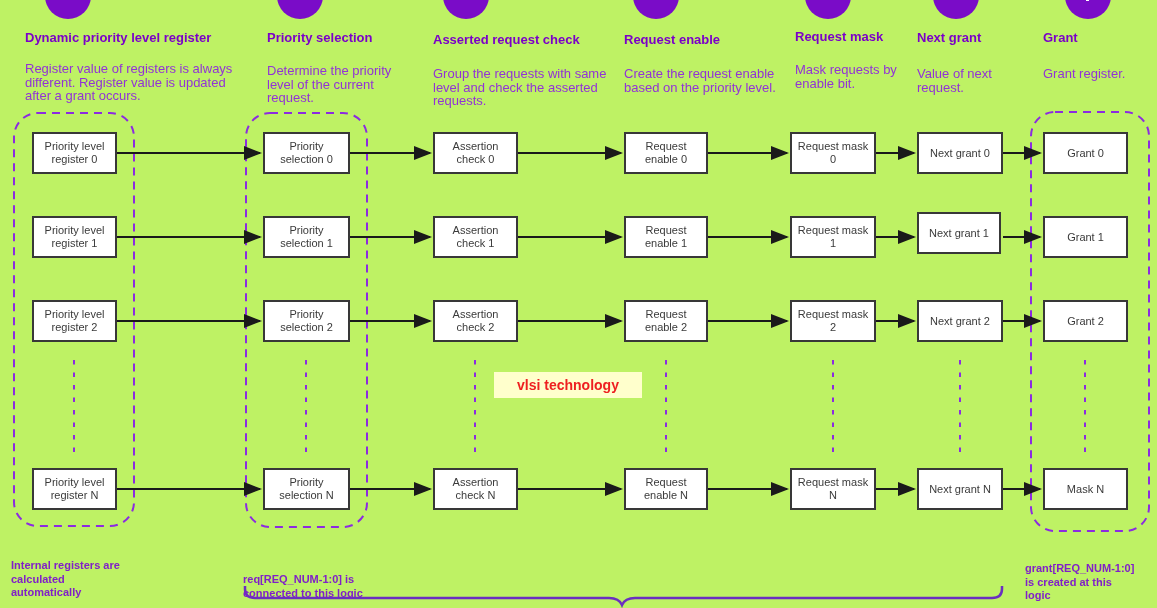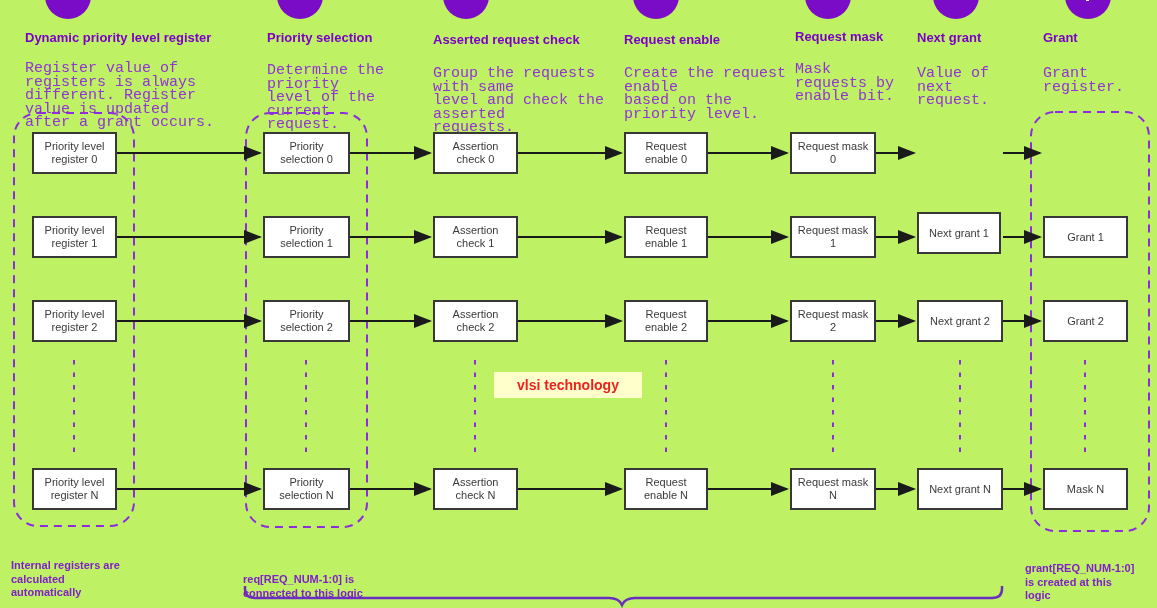--- a/index.html
+++ b/index.html
@@ -3,21 +3,21 @@
 <meta charset="utf-8">
 <style>
   html,body{margin:0;padding:0;background:#ffffff;}
   #canvas{
     position:relative;width:1157px;height:608px;overflow:hidden;background:#bef264;
     font-family:"Liberation Sans","DejaVu Sans",sans-serif;
   }
   .circle{position:absolute;top:-27px;width:46px;height:46px;border-radius:50%;background:#7a0cc8;}
   .circle .notch{position:absolute;left:21px;top:24px;width:3px;height:4px;background:#ffffff;}
   .col-title{position:absolute;font-size:13px;font-weight:bold;color:#7b00c8;white-space:nowrap;}
-  .col-desc{position:absolute;font-size:15px;line-height:13.5px;color:#9133d6;white-space:pre-line;font-family:Liberation Mono, monospace;}
+  .col-desc{position:absolute;font-size:13px;line-height:13.5px;color:#9133d6;white-space:pre-line;}
   .box{
     position:absolute;height:42px;box-sizing:border-box;border:2px solid #383838;background:#ffffff;
     display:flex;align-items:center;justify-content:center;text-align:center;
     font-size:11px;line-height:13px;color:#3a3a3a;white-space:pre-line;
   }
   .watermark{
     position:absolute;left:494px;top:372px;width:148px;height:26px;background:#ffffcc;
     color:#ee2020;font-size:14px;font-weight:bold;display:flex;align-items:center;justify-content:center;
   }
   .anno{position:absolute;font-size:11px;font-weight:bold;color:#8020c8;line-height:13.5px;white-space:pre-line;margin-top:18px;}
@@ -152,24 +152,26 @@
 
   <div class="box" style="left:790px;top:132px;width:86px">Request mask
 0</div>
   <div class="box" style="left:790px;top:216px;width:86px">Request mask
 1</div>
   <div class="box" style="left:790px;top:300px;width:86px">Request mask
 2</div>
   <div class="box" style="left:790px;top:468px;width:86px">Request mask
 N</div>
 
+  <div class="box" style="left:917px;top:132px;width:86px">Next grant 0</div>
   <div class="box" style="left:917px;top:212px;width:84px">Next grant 1</div>
   <div class="box" style="left:917px;top:300px;width:86px">Next grant 2</div>
   <div class="box" style="left:917px;top:468px;width:86px">Next grant N</div>
 
+  <div class="box" style="left:1043px;top:132px;width:85px">Grant 0</div>
   <div class="box" style="left:1043px;top:216px;width:85px">Grant 1</div>
   <div class="box" style="left:1043px;top:300px;width:85px">Grant 2</div>
   <div class="box" style="left:1043px;top:468px;width:85px">Mask N</div>
 
   <div class="watermark">vlsi technology</div>
 
   <div class="anno" style="left:11px;top:541px;width:150px">Internal registers are
 calculated
 automatically</div>
   <div class="anno" style="left:243px;top:555px;width:170px">req[REQ_NUM-1:0] is

